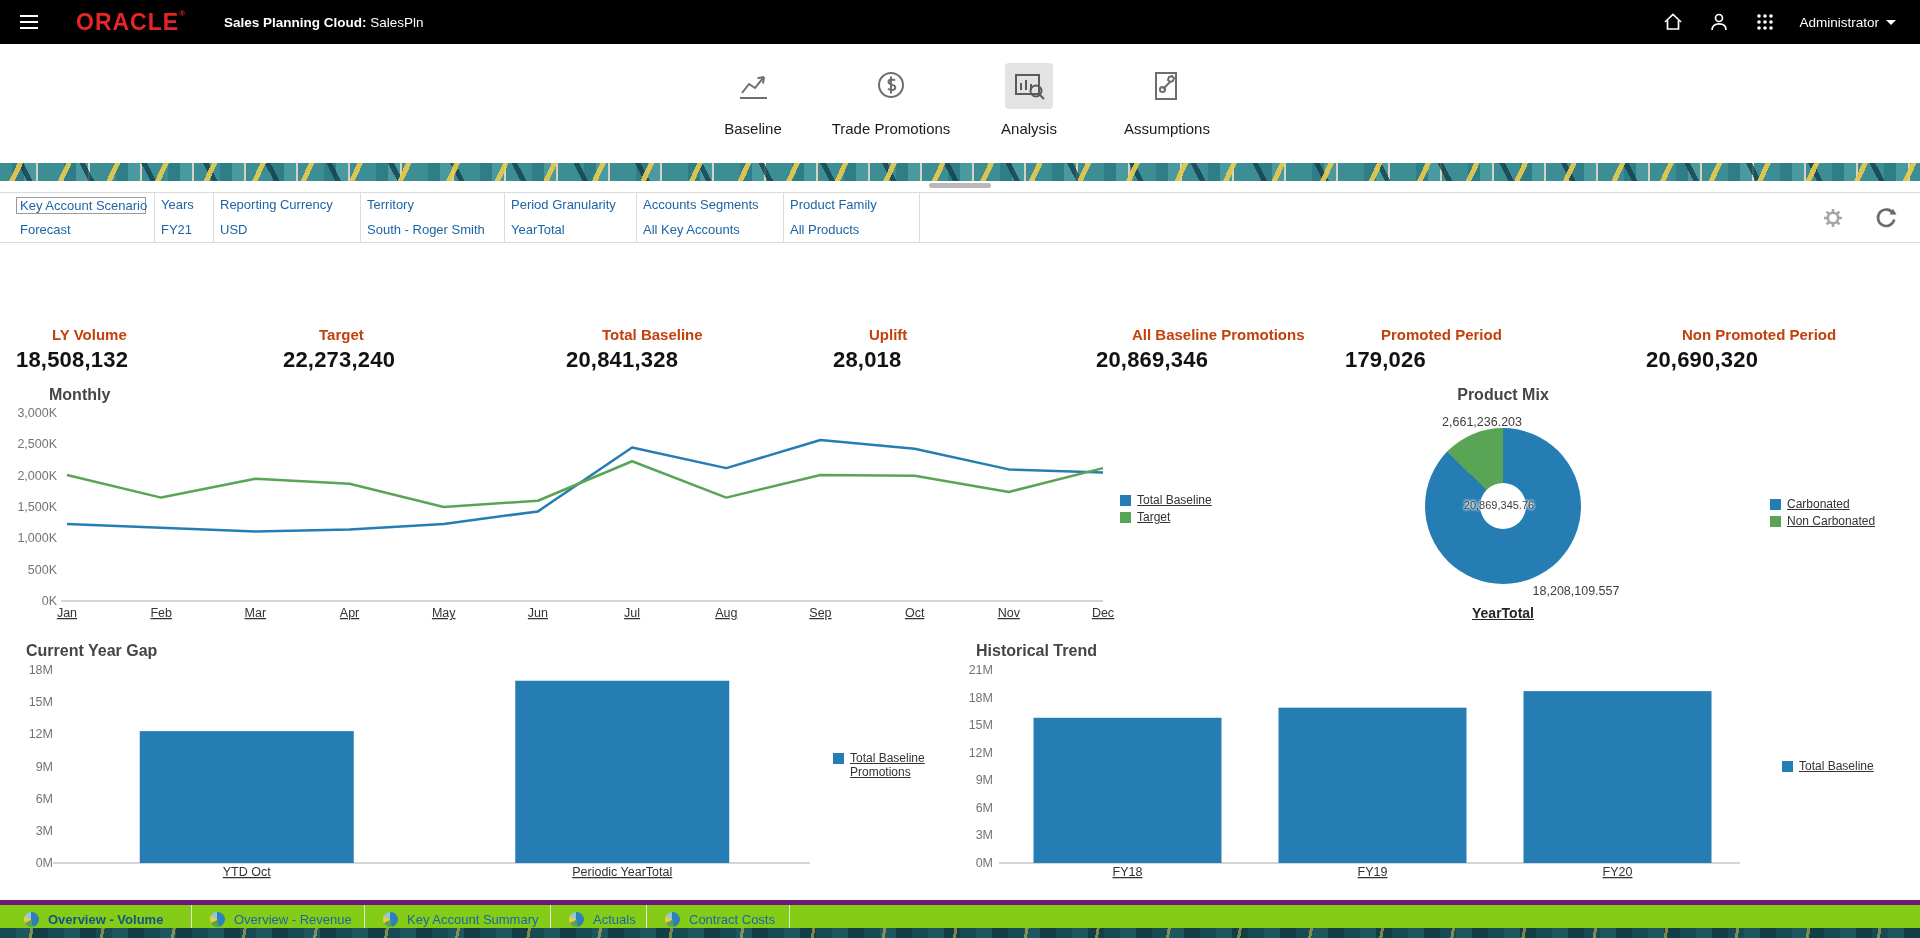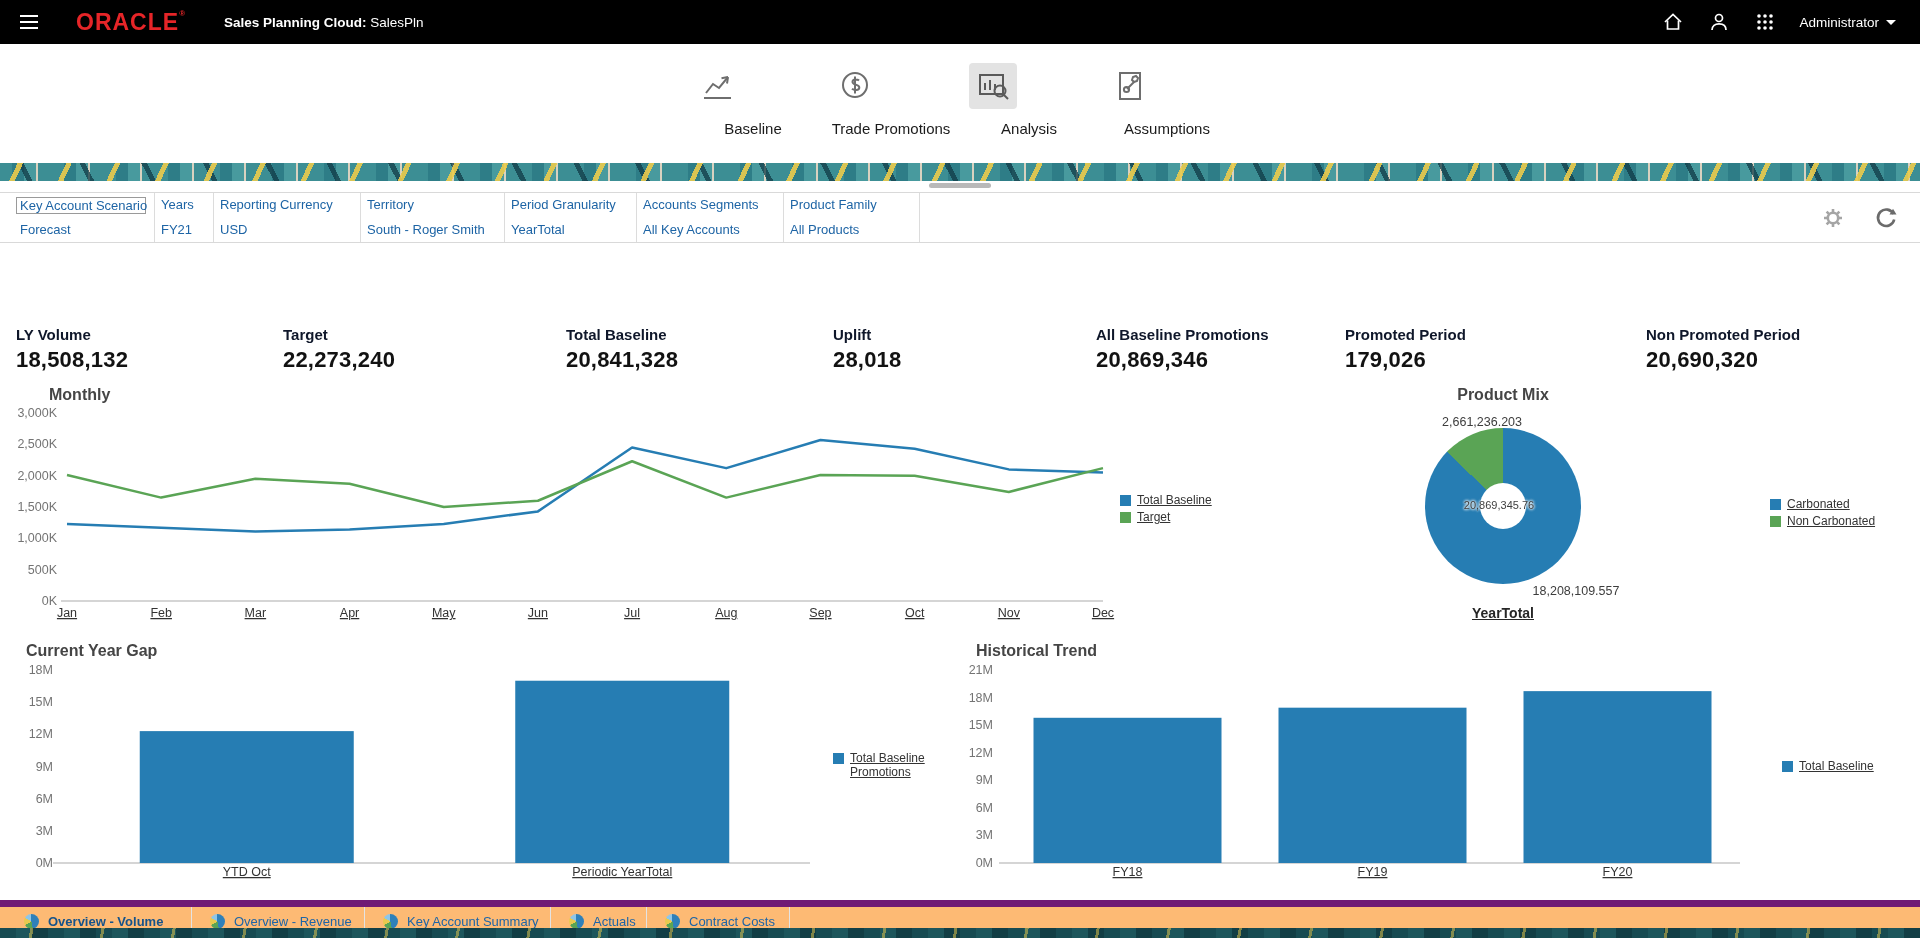--- a/index.html
+++ b/index.html
@@ -16,21 +16,21 @@
   .apptitle{margin-left:38px;color:#fff;font-size:13.5px;}
   .apptitle b{font-weight:bold;}
   .topbar-right{margin-left:auto;display:flex;align-items:center;gap:10px;padding-right:18px;}
   .tb-icon{background:none;border:none;width:36px;height:36px;display:grid;place-items:center;cursor:pointer;}
   .admin{background:none;border:none;color:#fff;font-size:13.5px;display:flex;align-items:center;gap:7px;cursor:pointer;}
   .caret{width:0;height:0;border-left:5px solid transparent;border-right:5px solid transparent;border-top:5px solid #fff;}
 
   
   .iconnav{position:absolute;top:44px;left:0;right:0;height:119px;background:#fff;
            display:flex;justify-content:center;gap:6px;}
-  .navitem{width:132px;display:flex;flex-direction:column;background:none;border:none;cursor:pointer;}
+  .navitem{width:132px;display:flex;flex-direction:column;align-items:center;background:none;border:none;cursor:pointer;}
   .navicon{width:48px;height:46px;margin-top:18px;border-radius:4px;display:grid;place-items:center;}
   .navitem.selected .navicon{background:#e3e3e3;}
   .navlabel{margin-top:11px;font-size:15px;color:#1b1b1b;font-weight:500;}
 
   
   .strip{position:absolute;left:0;right:0;height:18px;top:163px;
     background:
       repeating-linear-gradient(115deg, rgba(235,203,76,0) 0 16px, rgba(235,203,76,.9) 16px 21px, rgba(235,203,76,0) 21px 44px),
       repeating-linear-gradient(63deg, rgba(16,58,70,0) 0 24px, rgba(16,58,70,.75) 24px 29px, rgba(16,58,70,0) 29px 55px),
       repeating-linear-gradient(90deg, #3c8e94 0 12px, #2e7d87 12px 24px, #489a9e 24px 36px, #d9d2c0 36px 38px, #3c8e94 38px 52px);}
@@ -52,21 +52,21 @@
   .pov-cell.c5{width:132px;gap:8px;}
   .pov-cell.c6{width:147px;}
   .pov-cell.c7{width:136px;}
   .focusbox{display:inline-block;border:1px solid #9a9a9a;padding:0 3px;margin-left:-4px;}
   .pov-actions{margin-left:auto;display:flex;align-items:center;gap:24px;padding-right:24px;}
   .pov-actions button{background:none;border:none;cursor:pointer;display:grid;place-items:center;width:28px;height:28px;}
 
   
   .kpis{position:absolute;top:326px;left:0;right:0;height:56px;}
   .kpi{position:absolute;top:0;}
-  .kpi .klabel{font-size:15px;font-weight:bold;color:#0f172a;}
+  .kpi .klabel{font-size:15px;font-weight:bold;color:#c2410c;margin-left:36px;}
   .kpi .kvalue{font-size:22px;font-weight:bold;color:#121212;margin-top:4px;letter-spacing:.2px;}
   .kpi.p0{left:16px;} .kpi.p1{left:283px;} .kpi.p2{left:566px;} .kpi.p3{left:833px;}
   .kpi.p4{left:1096px;} .kpi.p5{left:1345px;} .kpi.p6{left:1646px;}
 
   
   .chartbox{position:absolute;}
   .chart-title{font-size:16px;font-weight:bold;color:#454545;}
   #chart-monthly{left:8px;top:386px;width:1230px;height:252px;}
   #chart-monthly .chart-title{margin-left:41px;}
   #chart-monthly .canvas{position:absolute;left:0;top:20px;}
@@ -92,21 +92,21 @@
   #legend-monthly{left:1120px;top:494px;}
   #legend-pie{left:1770px;top:498px;}
   #legend-cyg{left:833px;top:752px;}
   #legend-ht{left:1782px;top:760px;}
   .legend-item{display:flex;gap:6px;align-items:flex-start;cursor:pointer;}
   .legend-item .sq{width:11px;height:11px;flex:0 0 11px;margin-top:1px;}
   .legend-txt{font-size:12px;color:#333;text-decoration:underline;line-height:1.15;}
   #legend-cyg .legend-txt{max-width:90px;display:inline-block;}
 
   
-  .tabbar{position:absolute;top:900px;left:0;right:0;height:28px;background:#fdba74;border-top:7px solid #701a75;display:flex;}
+  .tabbar{position:absolute;top:900px;left:0;right:0;height:28px;background:#84cc16;border-top:5px solid #701a75;display:flex;}
   .tab{position:relative;display:flex;align-items:center;gap:9px;padding-left:18px;border-right:1px solid #e3e3e3;
        background:none;border-top:none;border-bottom:none;border-left:none;cursor:pointer;box-sizing:border-box;}
   .tab.t0{width:192px;padding-left:24px;} .tab.t1{width:173px;} .tab.t2{width:186px;} .tab.t3{width:96px;} .tab.t4{width:143px;}
   .tab .tlabel{font-size:13px;color:#1d65a7;white-space:nowrap;}
   .tab.selected .tlabel{font-weight:bold;color:#15538b;}
   .tab.selected::after{content:'';position:absolute;left:0;right:0;bottom:0;height:4px;background:#1d6fae;}
   .pieicon{width:15px;height:15px;border-radius:50%;flex:0 0 15px;
     background:conic-gradient(#2f80b9 0 170deg,#5aa455 170deg 240deg,#e9c94f 240deg 300deg,#8fc6e8 300deg 360deg);}
 </style>
 </head>

